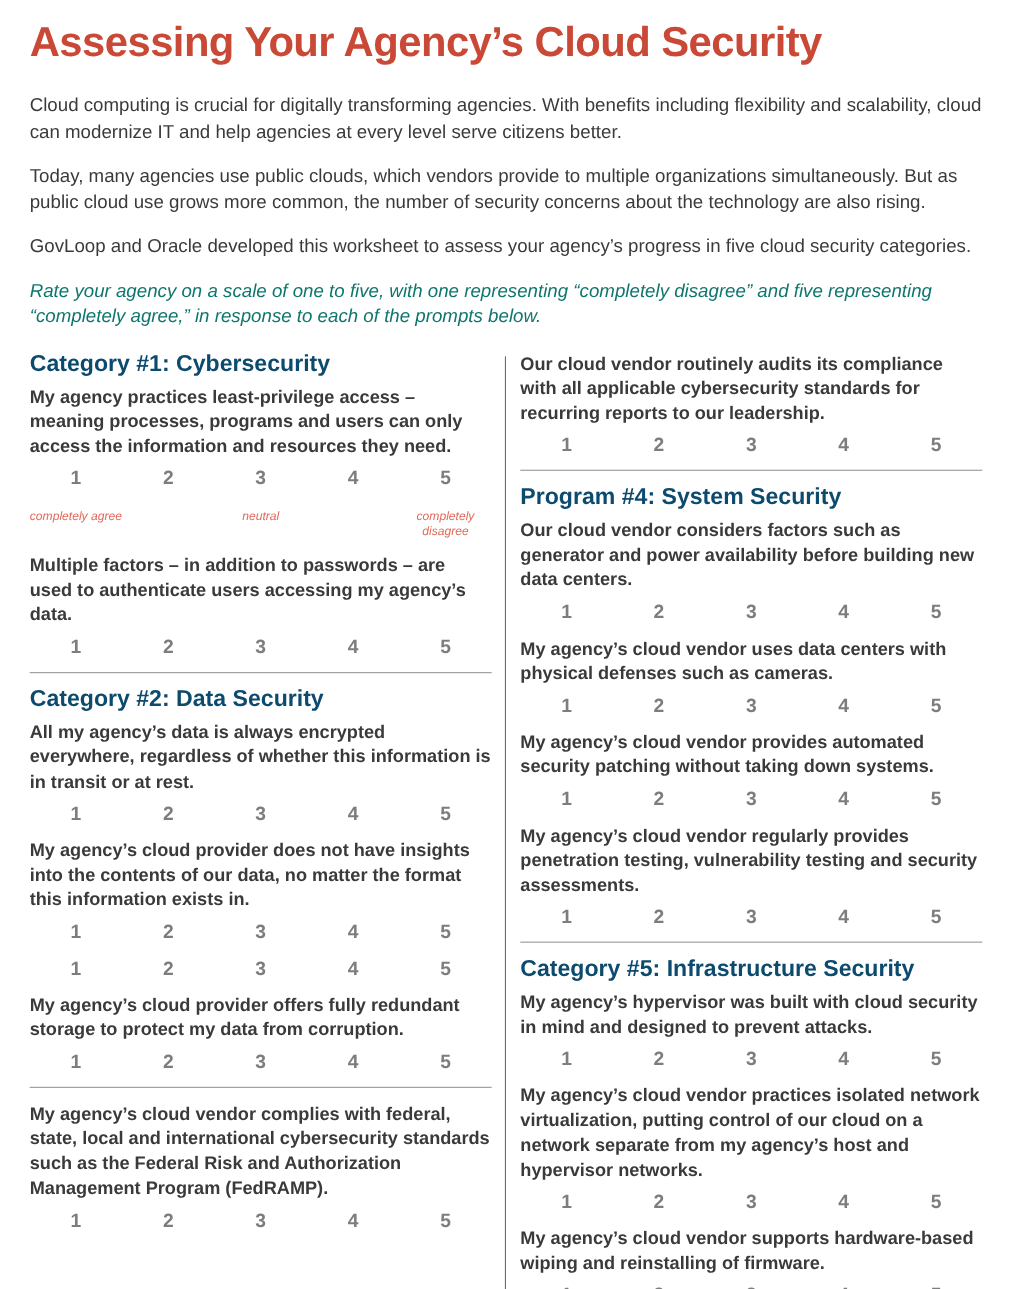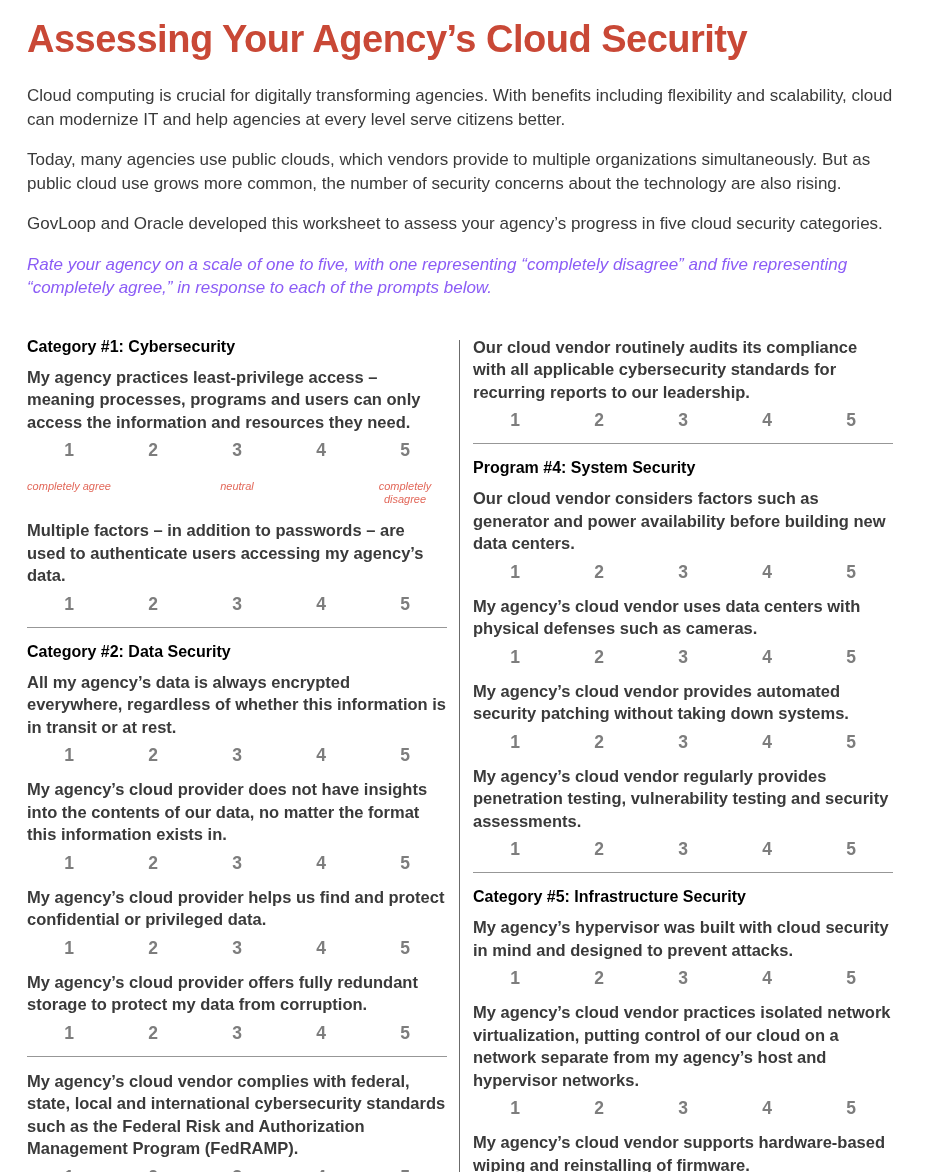--- a/index.html
+++ b/index.html
@@ -25,44 +25,44 @@
     letter-spacing: -0.5px;
     color: #c94836;
   }
   .intro-para {
     margin: 0 0 17px 0;
     font-size: 17px;
     line-height: 23.5px;
     color: #3a3a3a;
   }
   .instructions-para {
-    margin: 0 0 36px 0;
+    margin: 0 0 20px 0;
     font-size: 17px;
     line-height: 23.5px;
     font-style: italic;
-    color: #8b5cf6;
+    color: #0f766e;
   }
   .worksheet {
     display: flex;
     align-items: stretch;
     min-height: 850px;
   }
   .column { width: 420px; flex: 0 0 420px; }
   .v-divider {
     width: 1px;
     flex: 0 0 1px;
     background: #6b6b6b;
     margin: 4px 13px 0 12px;
   }
   .cat-heading {
     margin: 0 0 9px 0;
-    font-size: 16px;
+    font-size: 21px;
     line-height: 21px;
     font-weight: 700;
-    color: #000000;
+    color: #0c4a6e;
   }
   .prompt-text {
     margin: 0 0 7px 0;
     font-size: 16.5px;
     line-height: 22.5px;
     color: #3a3a3a;
     font-weight: bold;
   }
   .scale-row {
     display: flex;
@@ -179,21 +179,20 @@
             <div class="scale-cell">
               <div class="scale-num">3</div>
             </div>
             <div class="scale-cell">
               <div class="scale-num">4</div>
             </div>
             <div class="scale-cell">
               <div class="scale-num">5</div>
             </div>
           </div>
-          <p class="prompt-text">My agency’s cloud provider helps us find and protect confidential or privileged data.</p>
           <div class="scale-row">
             <div class="scale-cell">
               <div class="scale-num">1</div>
             </div>
             <div class="scale-cell">
               <div class="scale-num">2</div>
             </div>
             <div class="scale-cell">
               <div class="scale-num">3</div>
             </div>

